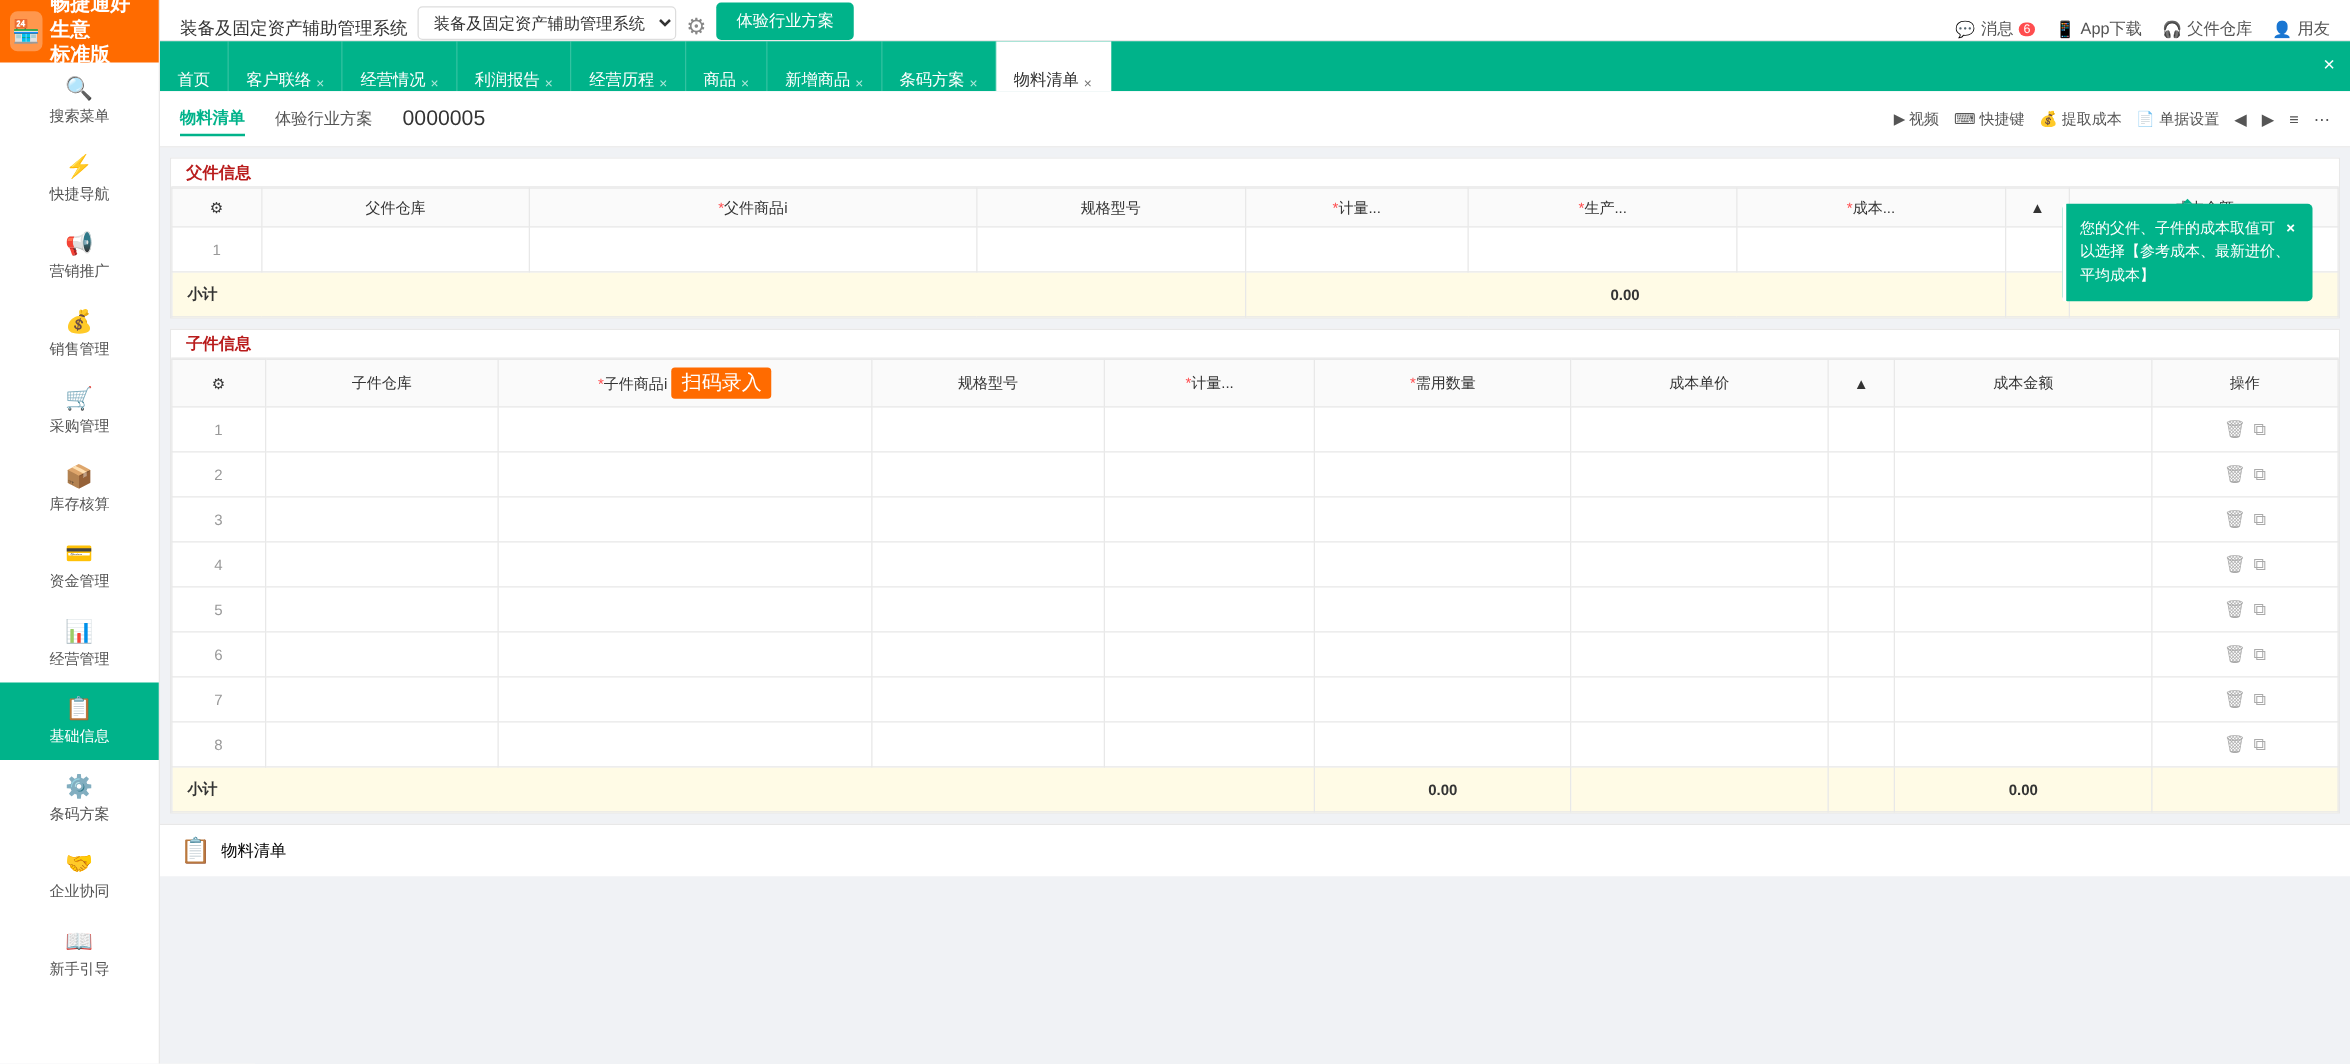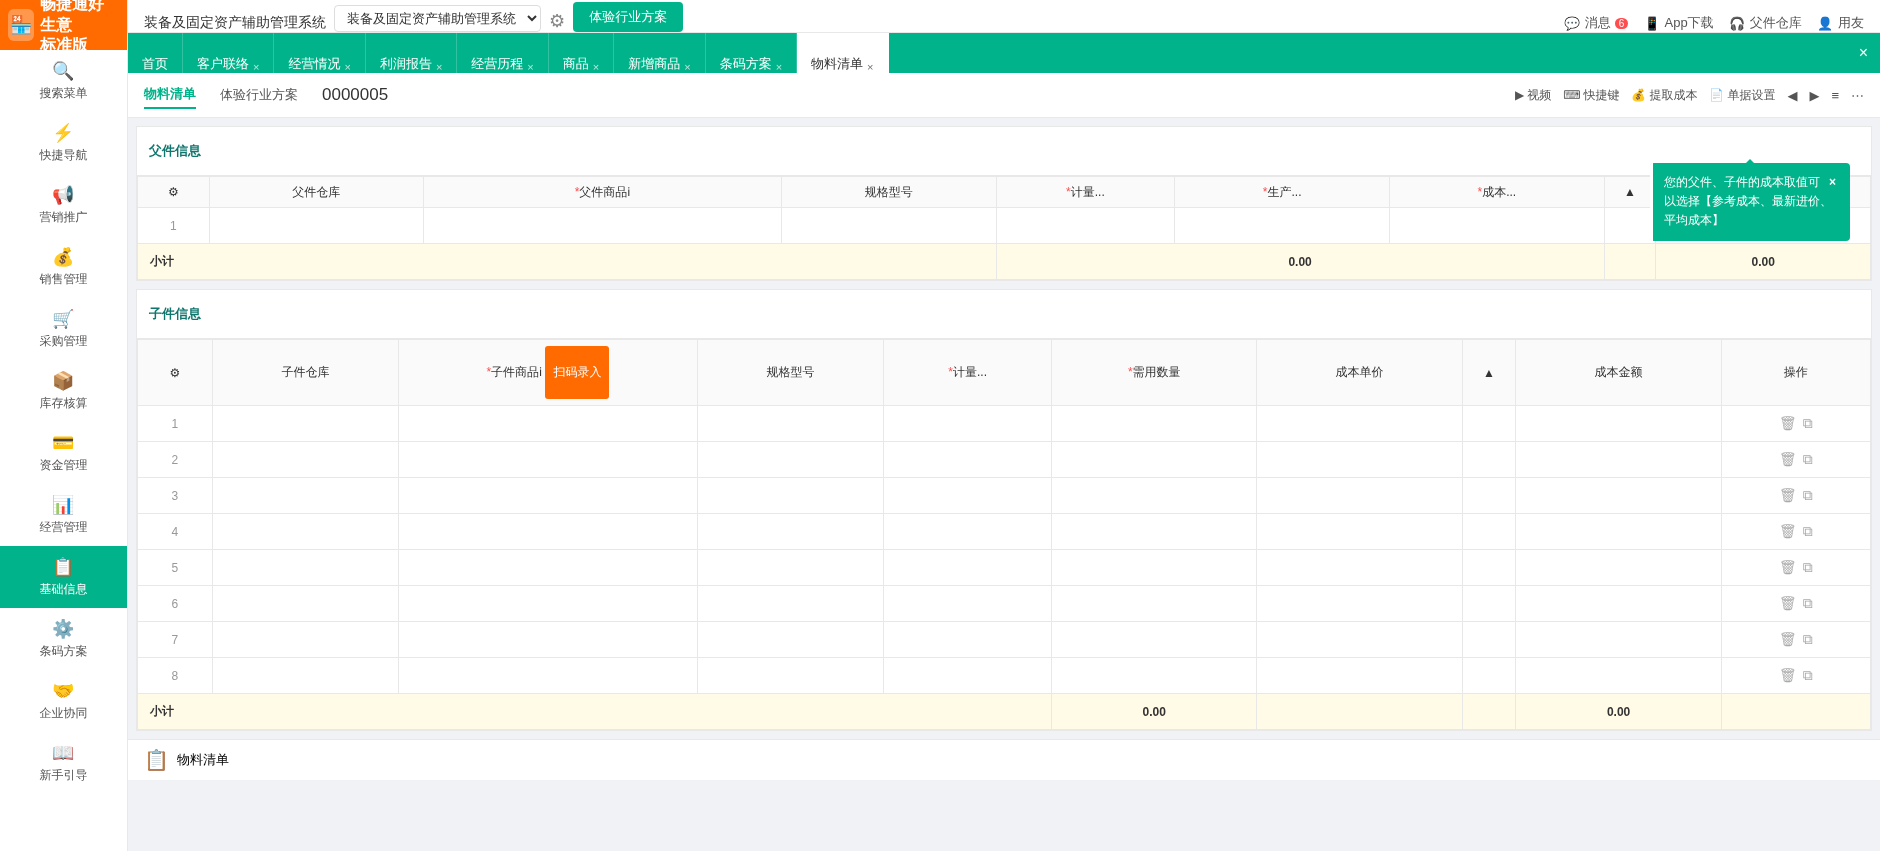--- a/index.html
+++ b/index.html
@@ -129,24 +129,24 @@
     .sub-header-right-item { font-size: 12px; color: #555; cursor: pointer; display: flex; align-items: center; gap: 3px; }
     .code-label { font-size: 17px; color: #333; }
 
     
     .section {
       margin: 8px;
       background: #fff;
       border: 1px solid #e8e8e8;
     }
     .section-title {
-      padding: 15px 12px;
+      padding: 2px 12px;
       font-weight: bold;
       font-size: 13px;
-      color: #0f766e;
+      color: #b91c1c;
       border-bottom: 1px solid #e8e8e8;
       background: #fff;
     }
 
     table {
       width: 100%;
       border-collapse: collapse;
       font-size: 12px;
     }
     th {
@@ -170,22 +170,22 @@
       font-weight: bold;
       color: #333;
       margin-left: 24px;
     }
     .required-star { color: #ff4d4f; }
     .scan-btn {
       background: #ff6b00;
       color: #fff;
       border: none;
       border-radius: 3px;
-      padding: 18px 8px;
-      font-size: 12px;
+      padding: 2px 8px;
+      font-size: 16px;
       cursor: pointer;
     }
     .row-num { color: #999; }
     .action-icons { display: flex; gap: 6px; justify-content: center; }
     .action-icon { color: #aaa; cursor: pointer; font-size: 14px; }
 
     
     .tooltip-box {
       position: absolute;
       top: 108px;

